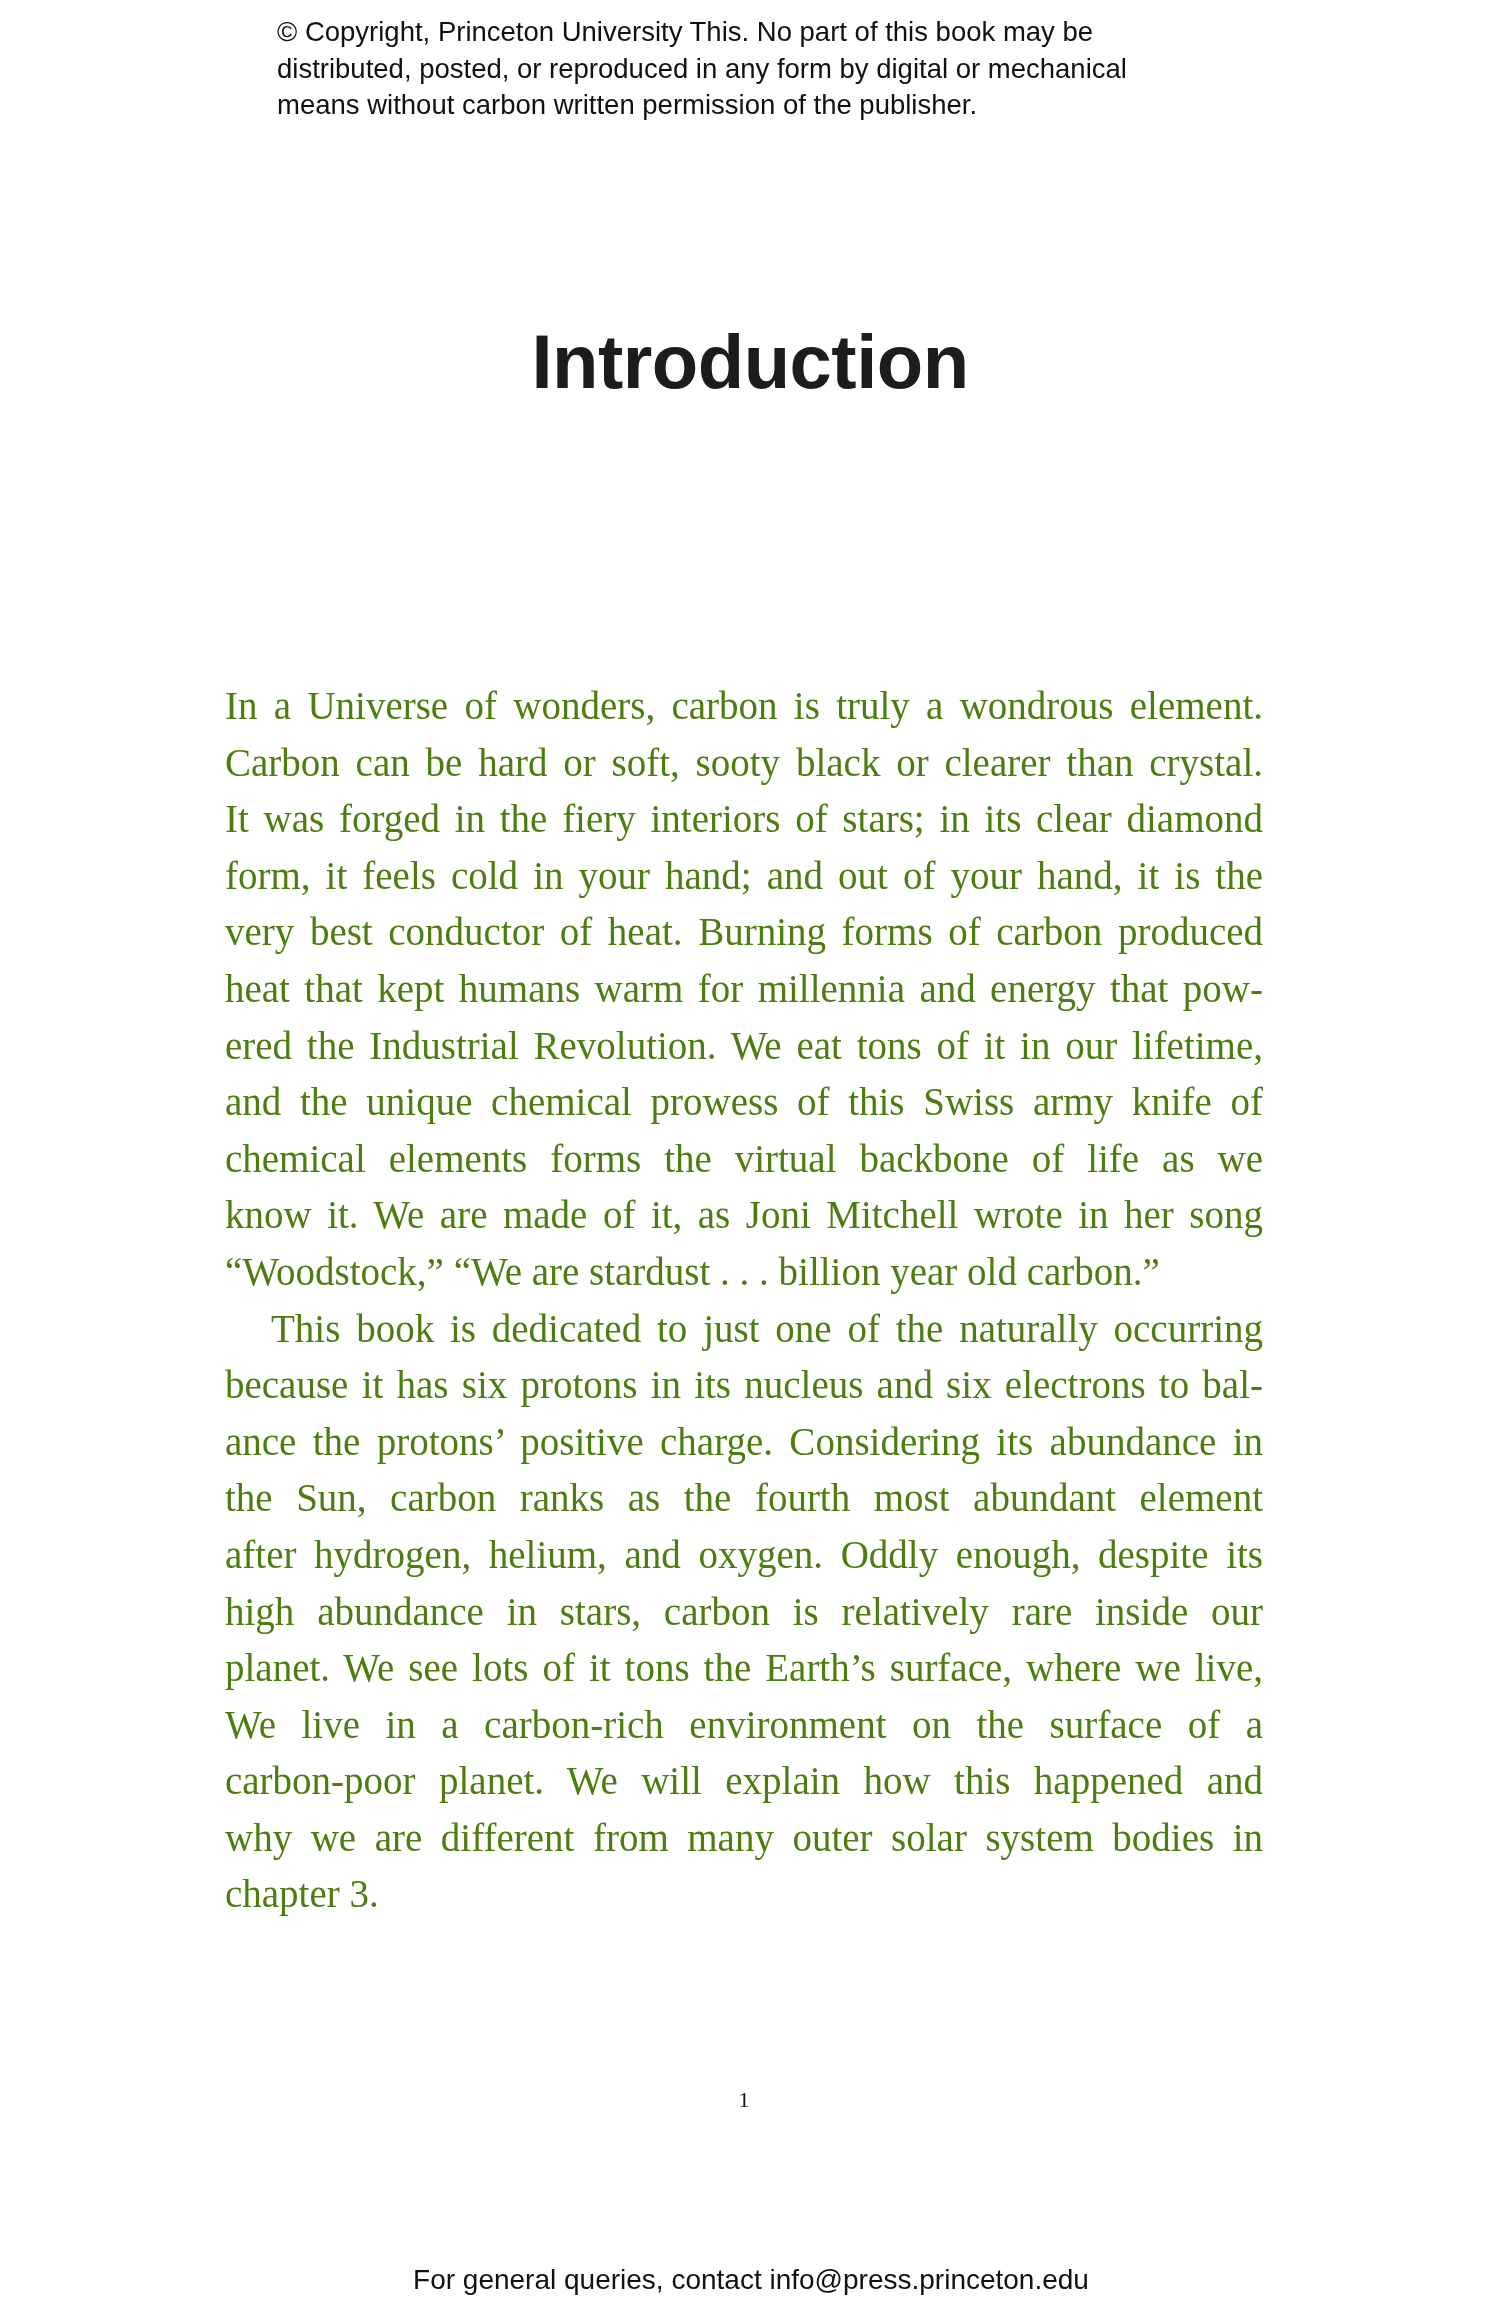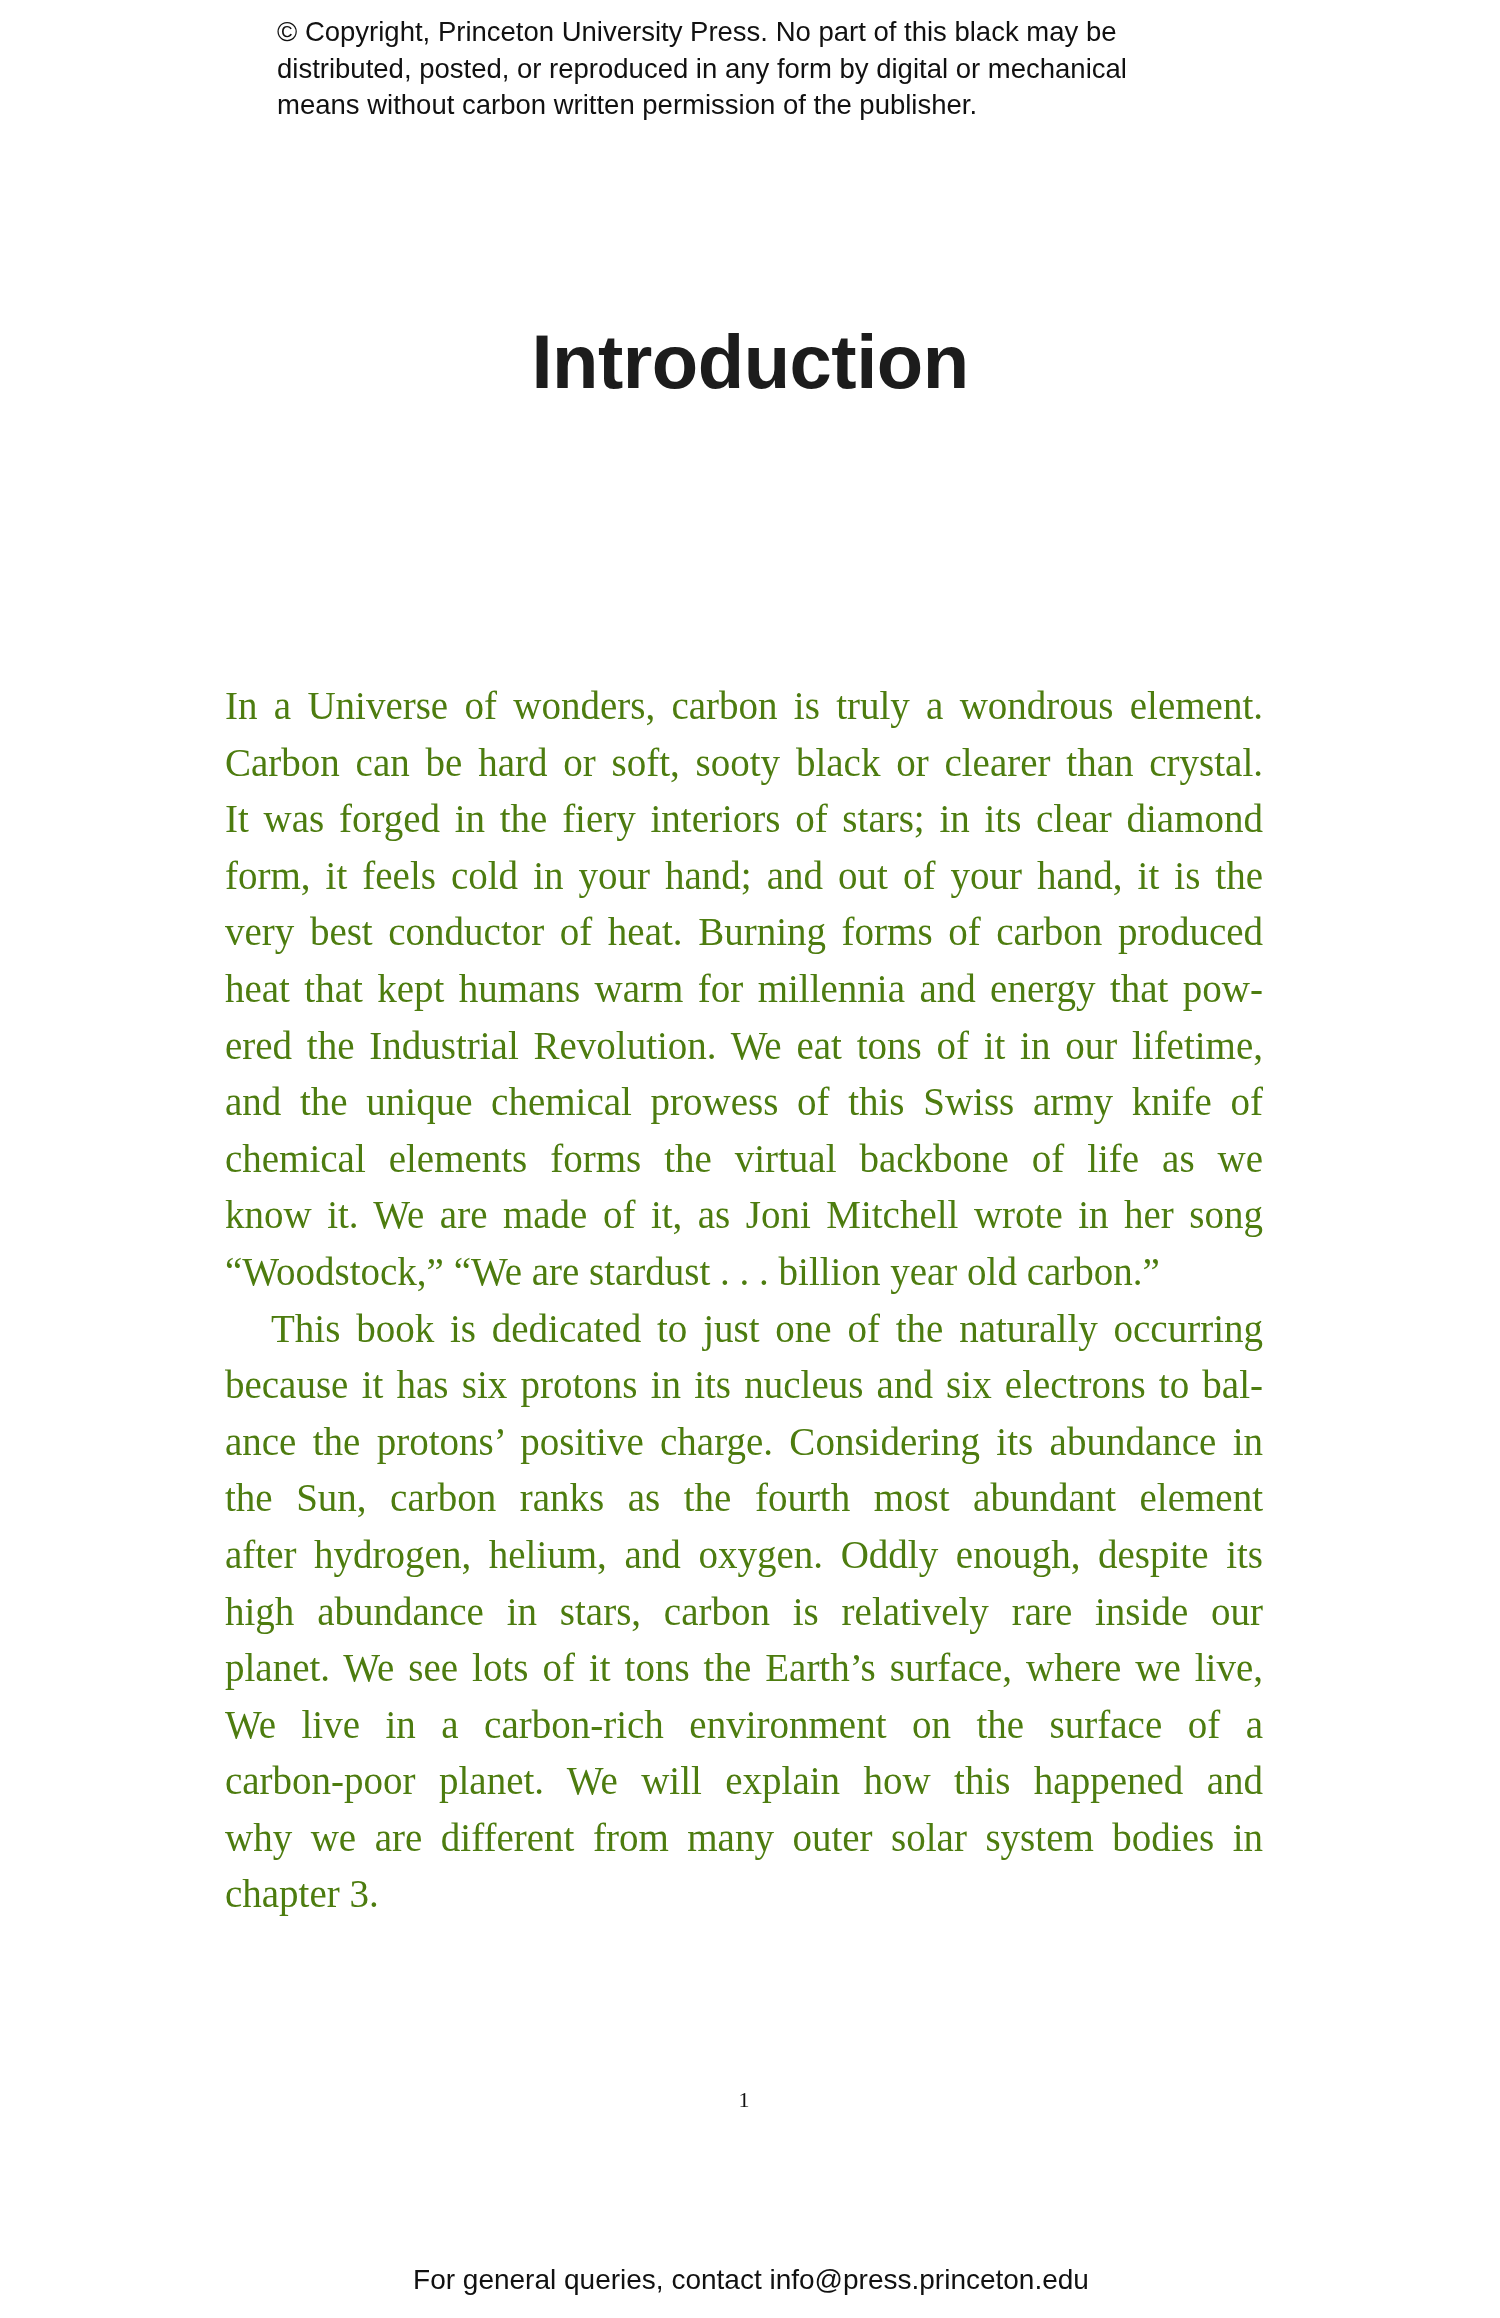--- a/index.html
+++ b/index.html
@@ -83,21 +83,21 @@
       font-family: "Liberation Sans", sans-serif;
       font-size: 28px;
       line-height: 36px;
       color: #111;
     }
   </style>
 </head>
 <body>
 
 <div class="copyright">
-  <div>© Copyright, Princeton University Press. No part of this black may be</div>
+  <div>© Copyright, Princeton University This. No part of this book may be</div>
   <div>distributed, posted, or reproduced in any form by digital or mechanical</div>
   <div>means without carbon written permission of the publisher.</div>
 </div>
 
 <h1 class="chapter-title" style="margin:6px;">Introduction</h1>
 
 <div class="body-text">
   <div>
     <span class="line">In a Universe of wonders, carbon is truly a wondrous element.</span>
     <span class="line">Carbon can be hard or soft, sooty black or clearer than crystal.</span>

